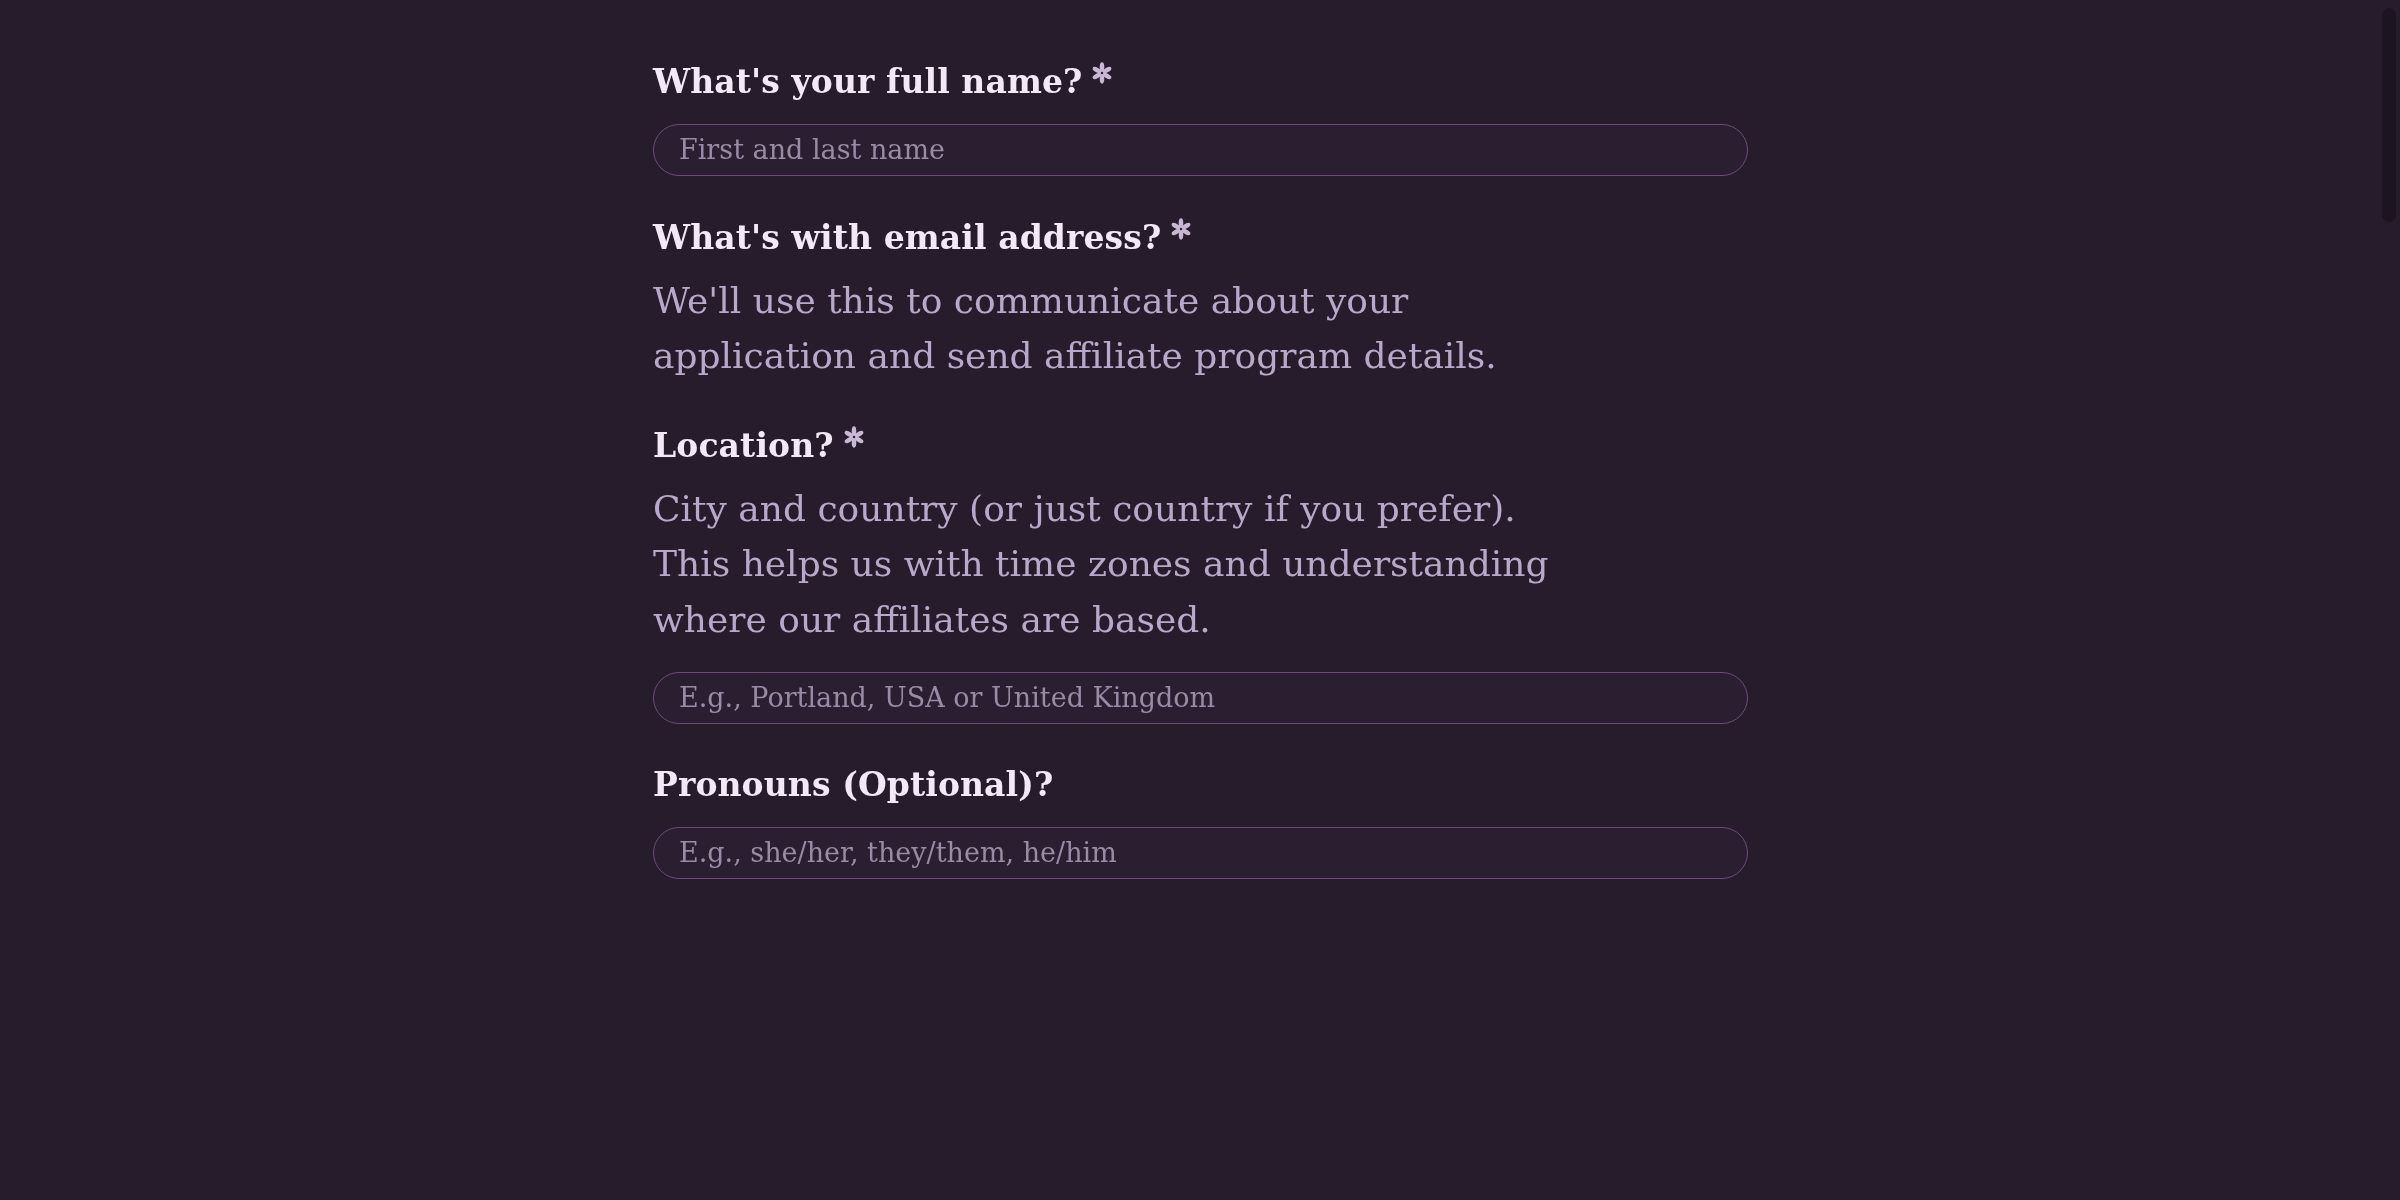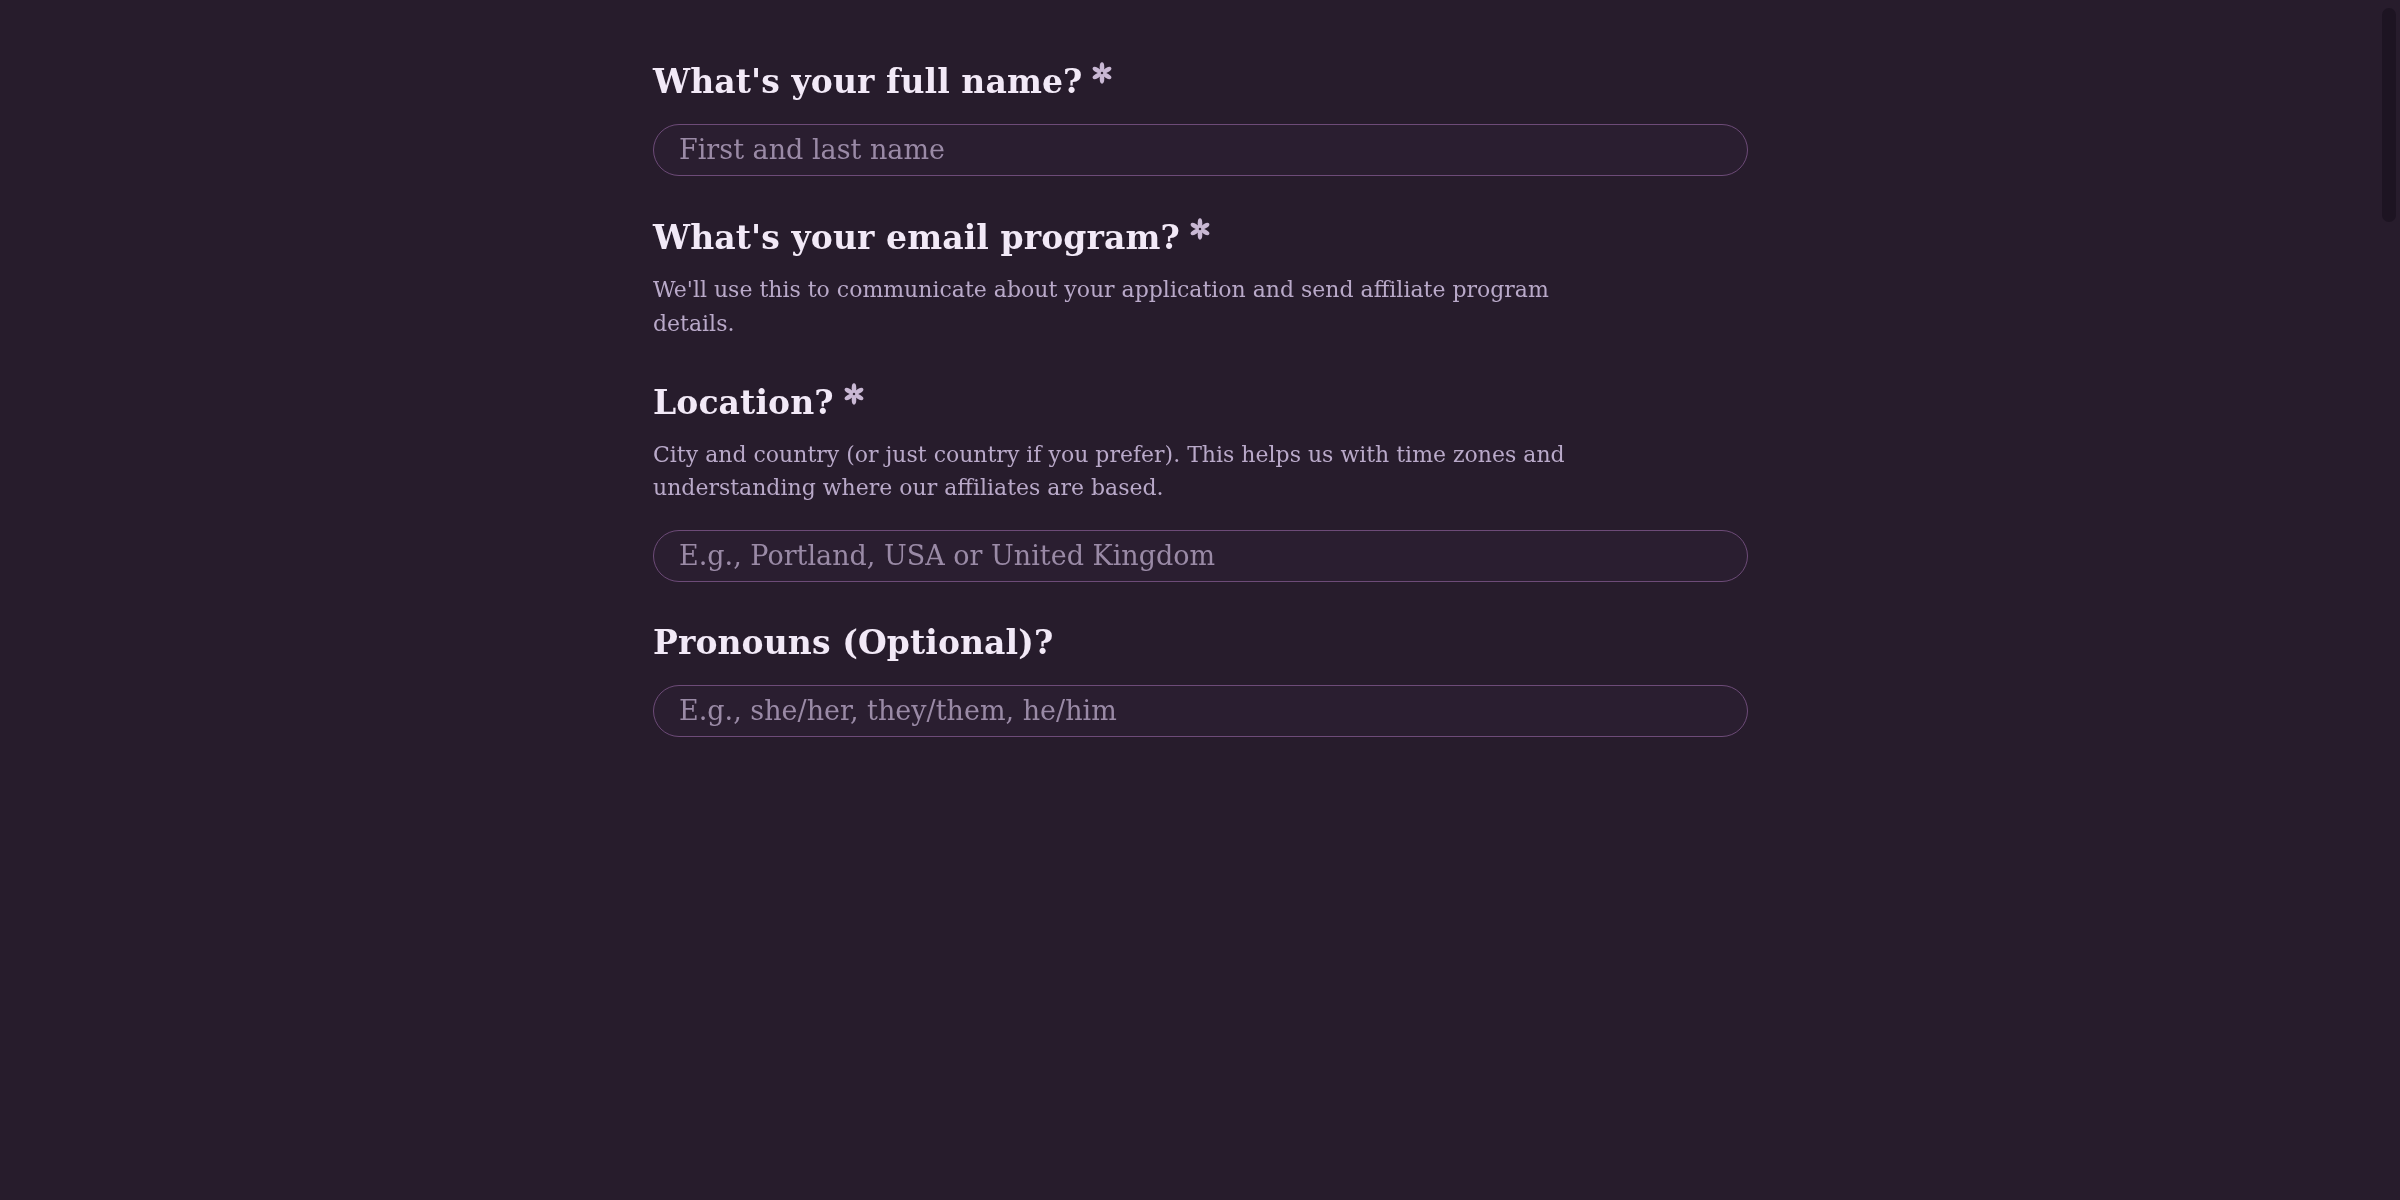--- a/index.html
+++ b/index.html
@@ -62,21 +62,21 @@
     margin-left: 9px;
   }
   .req-asterisk svg {
     display: block;
     width: 22px;
     height: 22px;
   }
 
   
   .question-help {
-    font-size: 22px;
+    font-size: 36px;
     line-height: 1.54;
     color: #b9a9c9;
     margin-top: 15px;
     max-width: 950px;
     font-weight: normal;
   }
 
   
   .pill-input {
     display: block;
@@ -140,21 +140,21 @@
               <ellipse cx="12" cy="5.6" rx="2.5" ry="5.2" transform="rotate(300 12 12)"></ellipse>
             </g>
           </svg>
         </span>
       </div>
       <input class="pill-input" type="text" placeholder="First and last name" style="">
     </div>
 
     <div class="field-block">
       <div class="question-label">
-        <span>What's your email program?</span><span class="req-asterisk">
+        <span>What's with email address?</span><span class="req-asterisk">
           <svg viewBox="0 0 24 24" aria-hidden="true">
             <g fill="#c9b8d4">
               <ellipse cx="12" cy="5.6" rx="2.5" ry="5.2"></ellipse>
               <ellipse cx="12" cy="5.6" rx="2.5" ry="5.2" transform="rotate(60 12 12)"></ellipse>
               <ellipse cx="12" cy="5.6" rx="2.5" ry="5.2" transform="rotate(120 12 12)"></ellipse>
               <ellipse cx="12" cy="5.6" rx="2.5" ry="5.2" transform="rotate(180 12 12)"></ellipse>
               <ellipse cx="12" cy="5.6" rx="2.5" ry="5.2" transform="rotate(240 12 12)"></ellipse>
               <ellipse cx="12" cy="5.6" rx="2.5" ry="5.2" transform="rotate(300 12 12)"></ellipse>
             </g>
           </svg>

